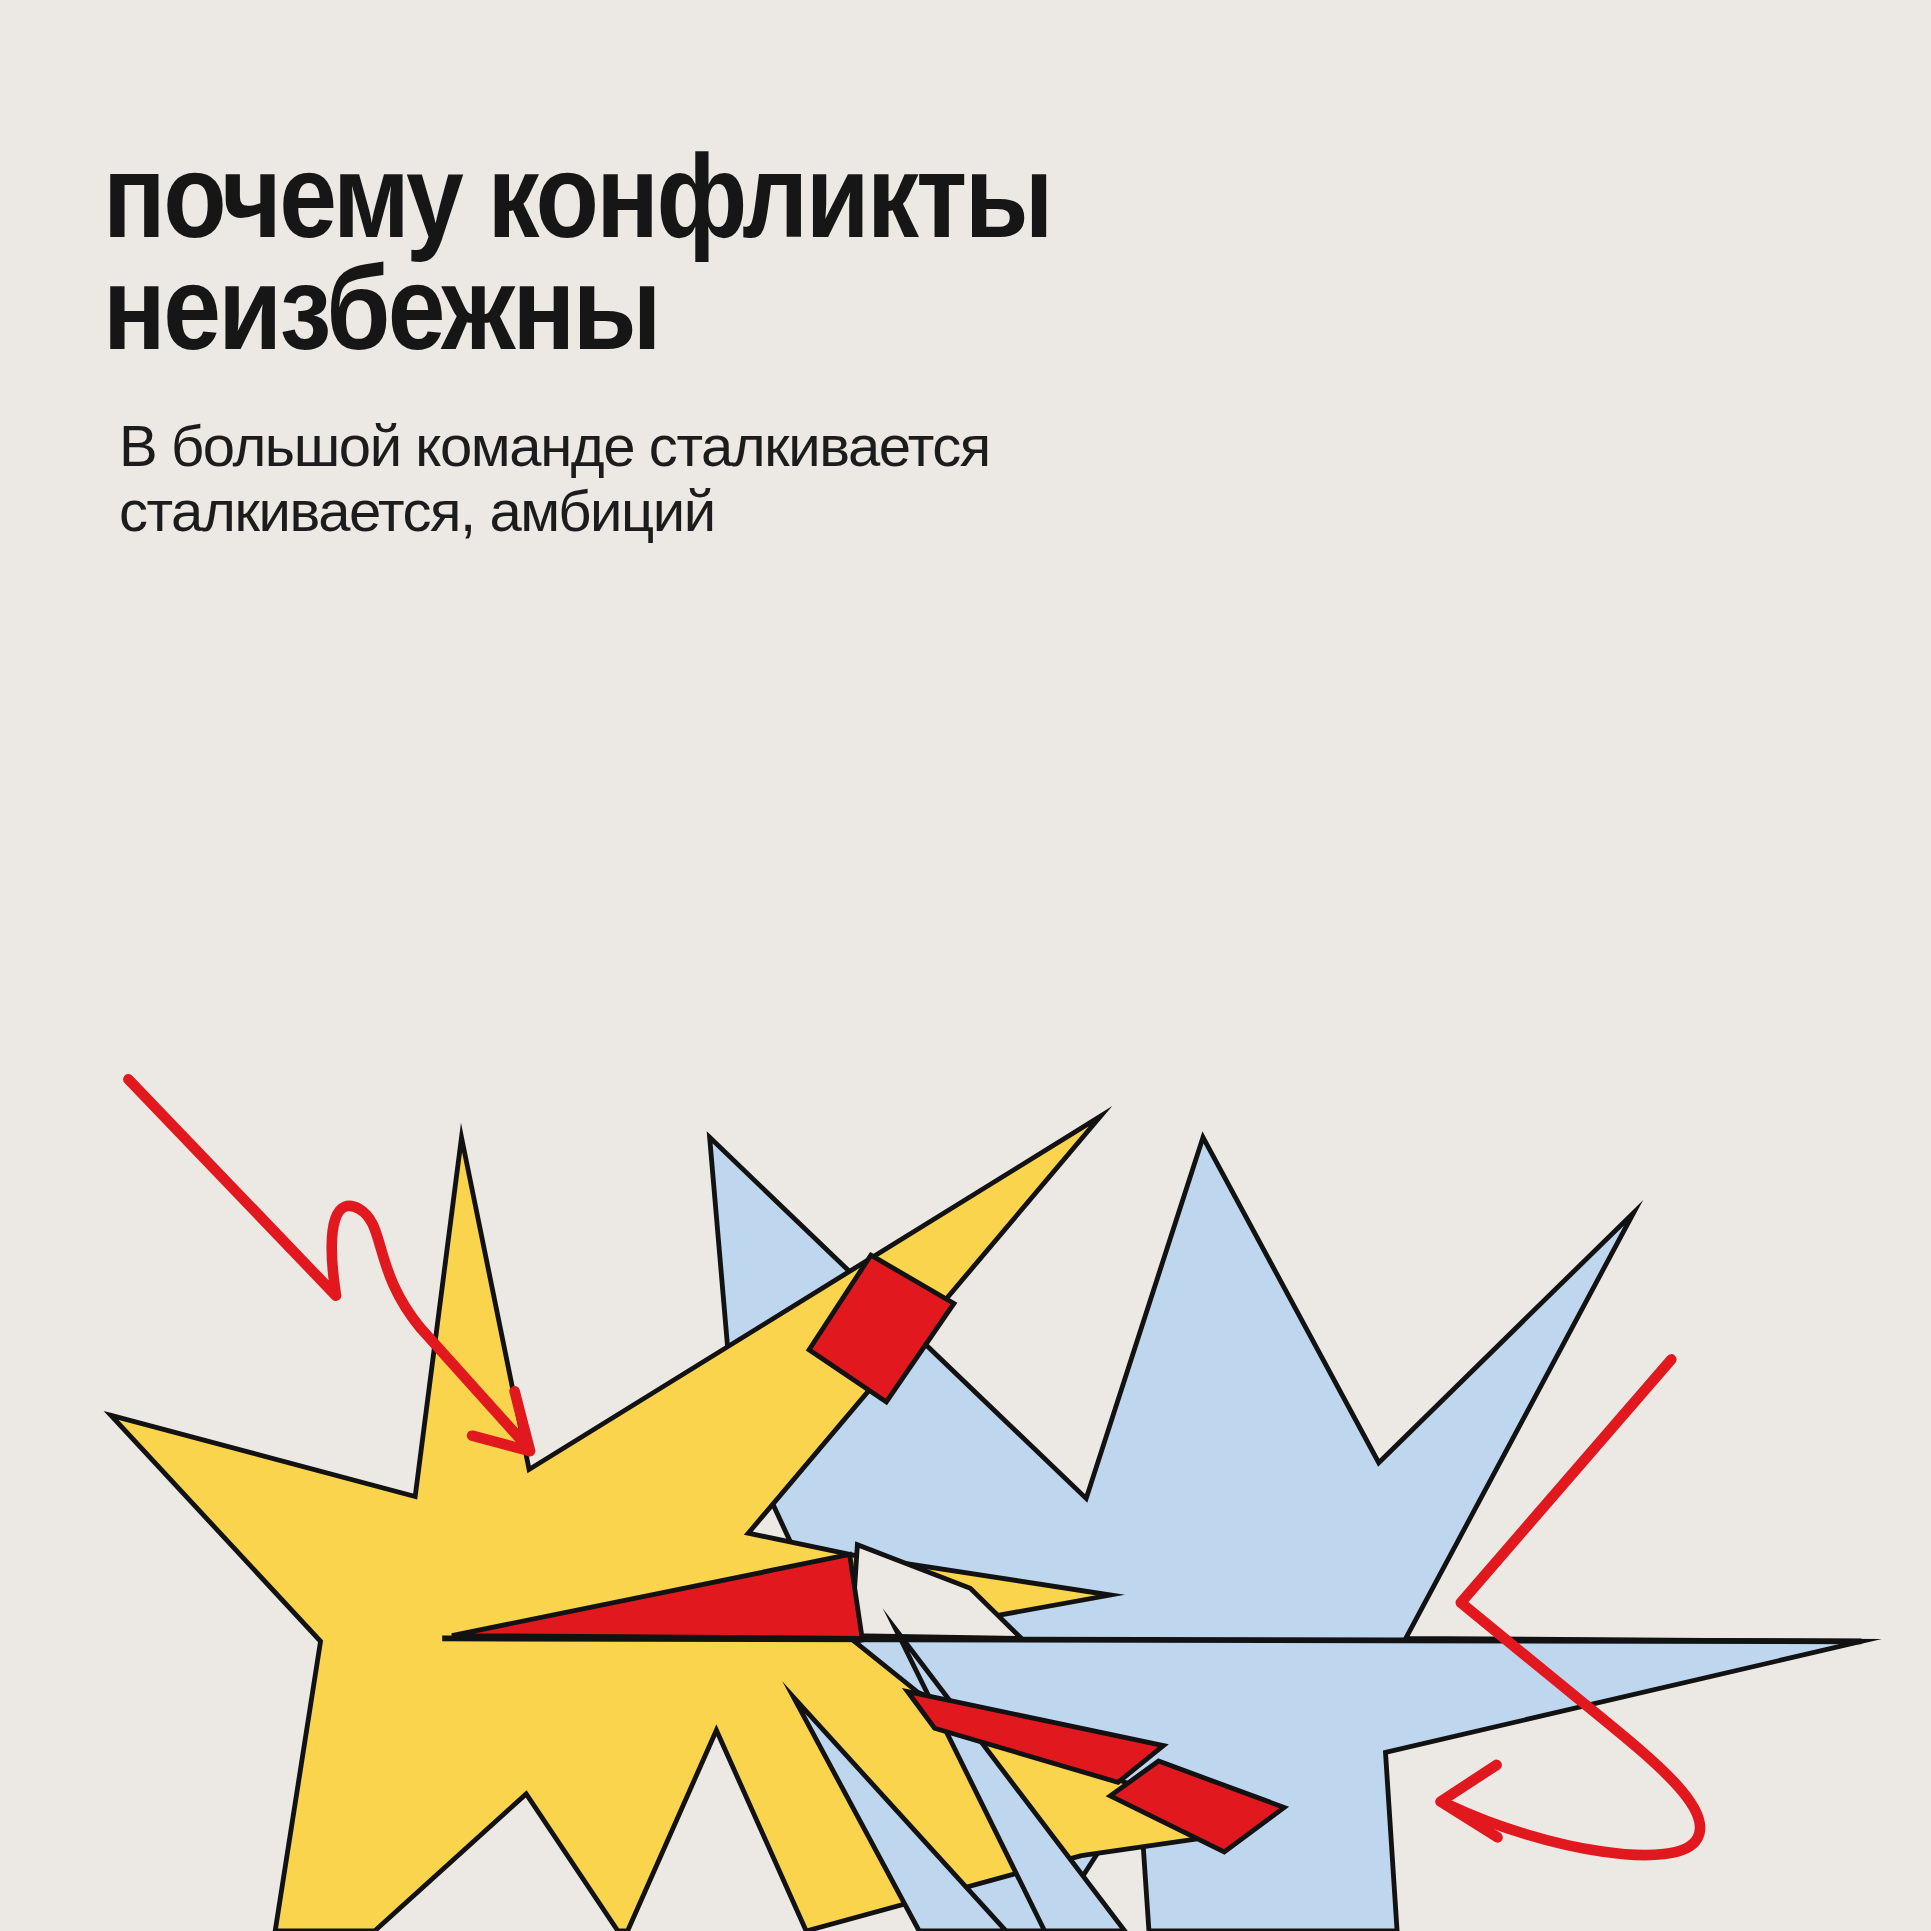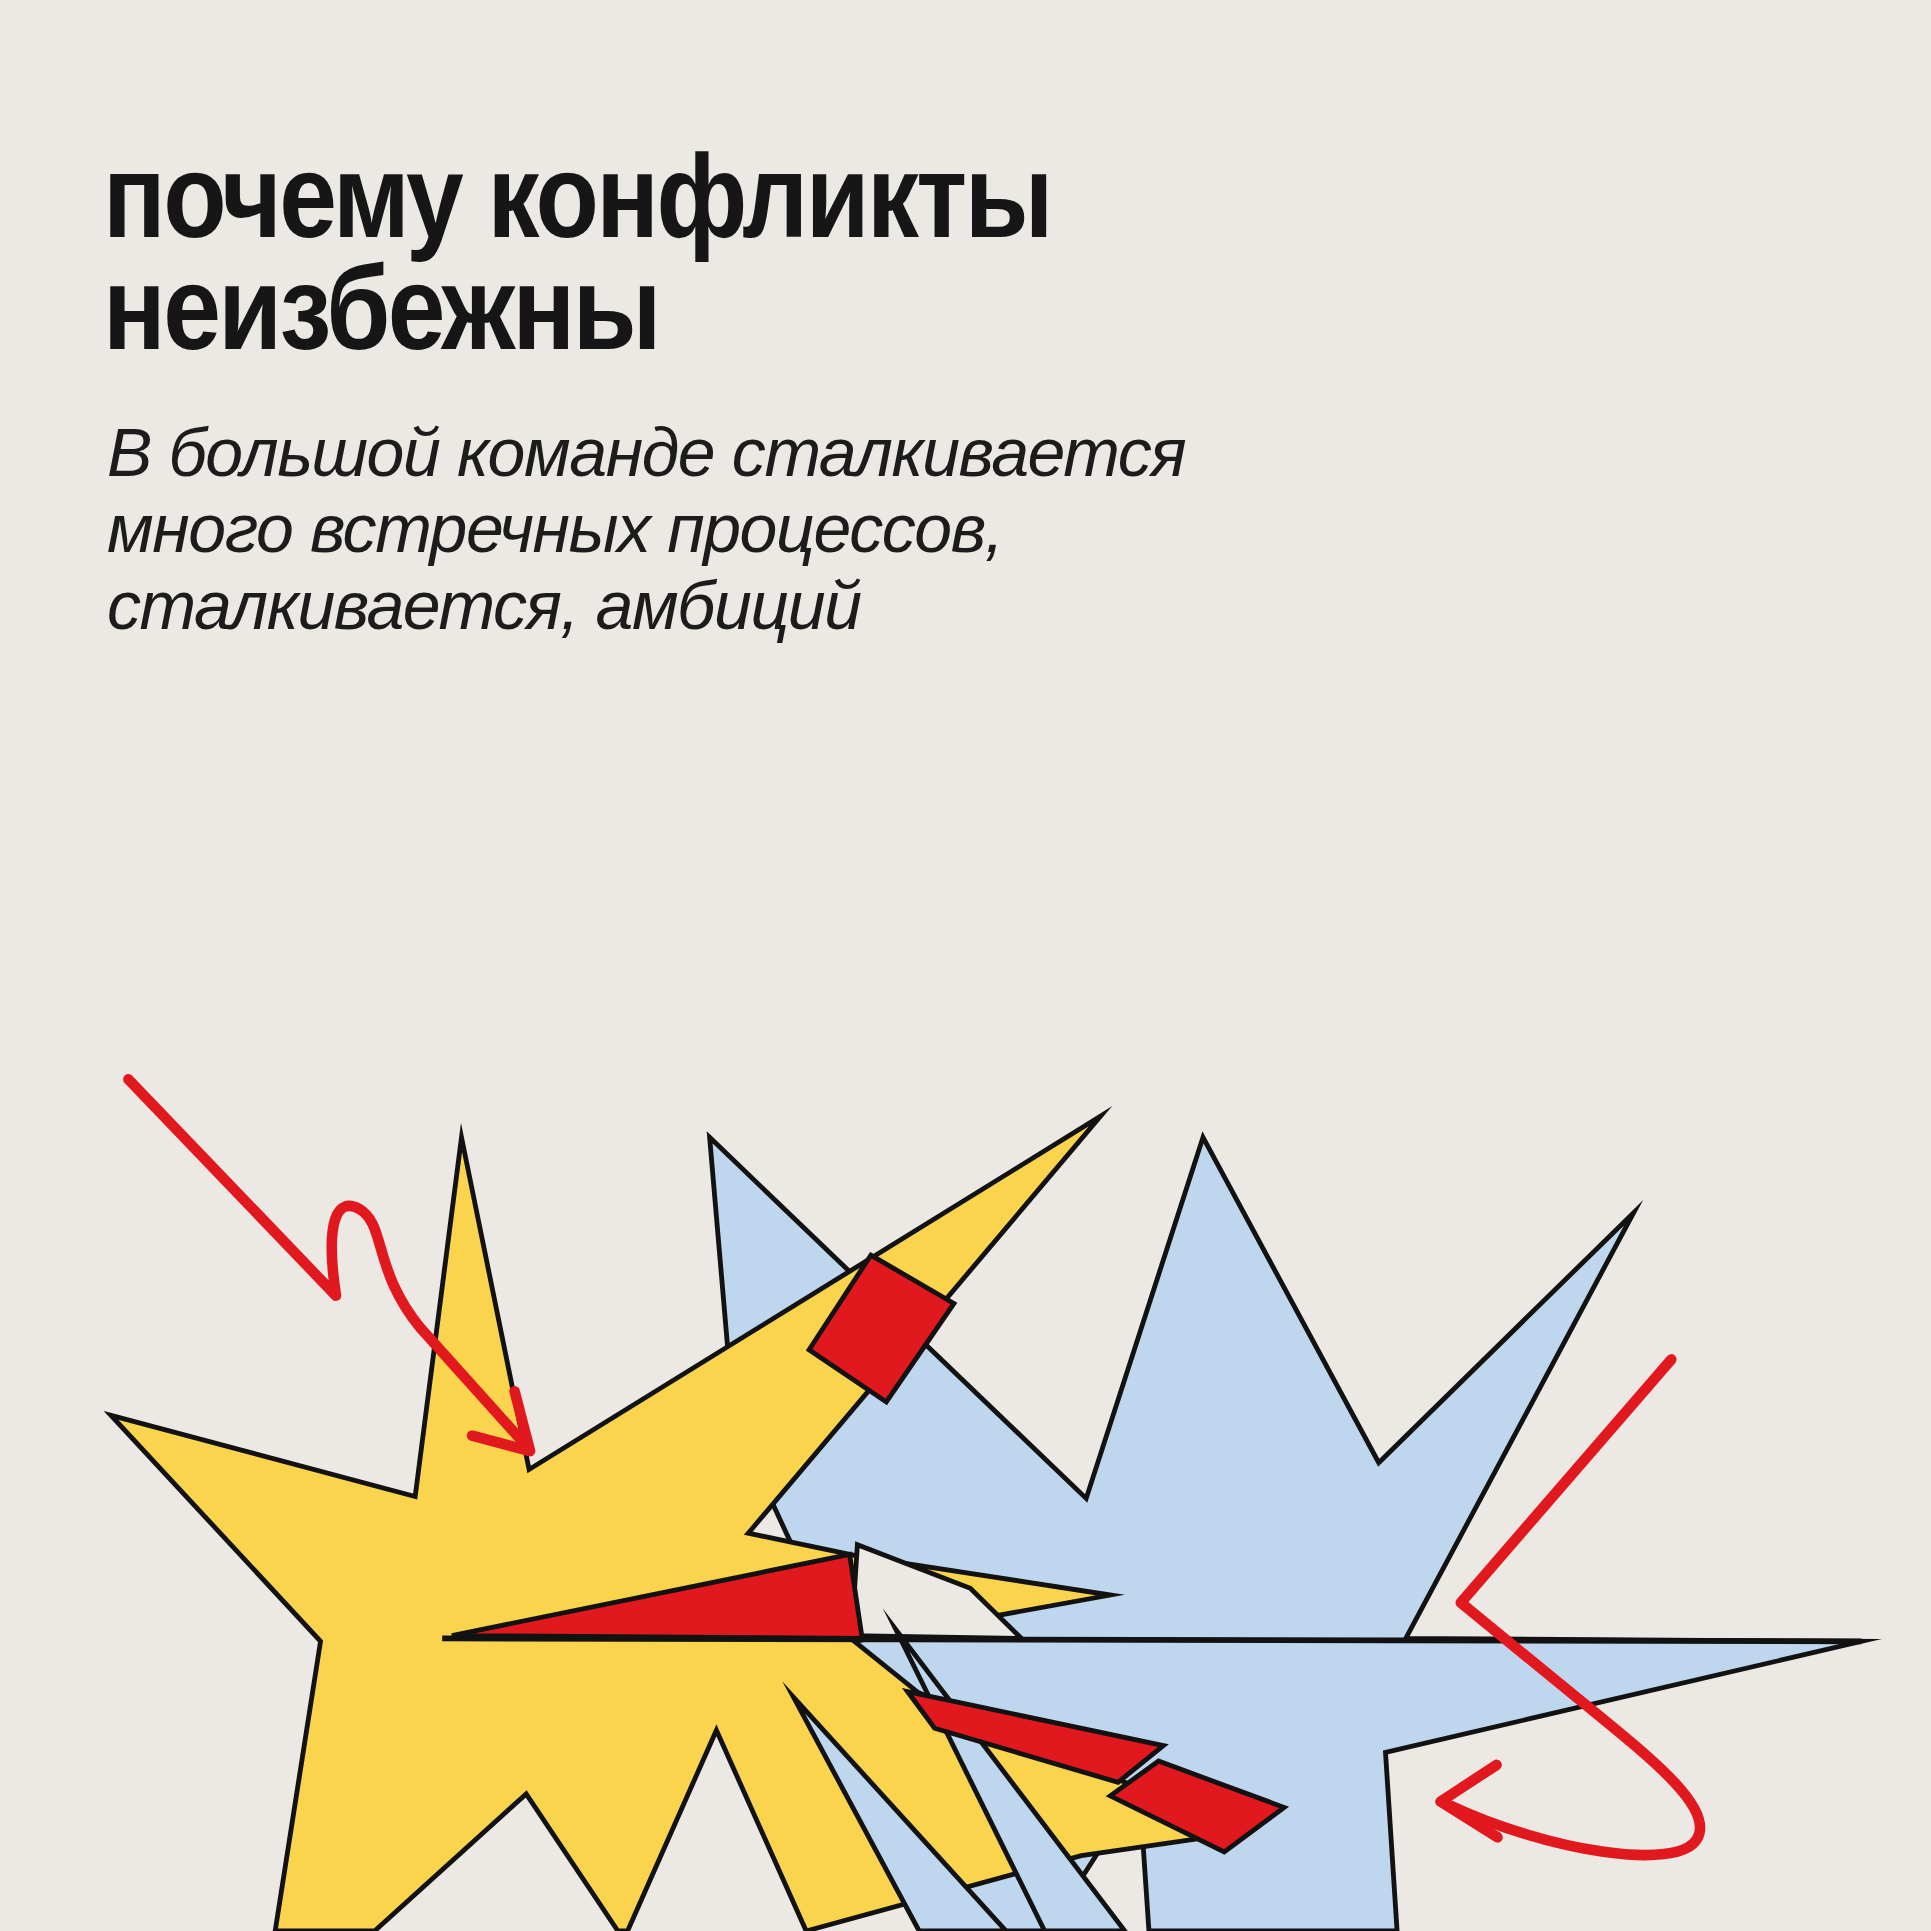--- a/index.html
+++ b/index.html
@@ -21,27 +21,26 @@
     font-size: 118px;
     font-weight: bold;
     line-height: 0.95;
     letter-spacing: -2.9px;
     transform: scaleX(0.88);
     transform-origin: left top;
     color: #161616;
   }
   h1.title span { display: block; }
   .para {
-    margin: 4px;
-    font-size: 68px;
+    margin: 16px;
+    font-size: 58px;
     line-height: 1.12;
     letter-spacing: -1.4px;
     font-weight: 400;
     color: #1c1c1c;
-    font-style: italic;
   }
   .para .line { display: block; }
   .para1 { margin-bottom: 230px; }
   .underlined {
     border-bottom: 6.8px solid #141414;
     padding-bottom: 3.9px;
   }
   .illustration {
     position: absolute;
     inset: 0;
@@ -83,18 +82,17 @@
 </div>
 
 <div class="slide-text">
   <h1 class="title">
     <span>почему конфликты</span>
     <span>неизбежны</span>
   </h1>
 
   <p class="para para1">
     <span class="line">В большой команде сталкивается</span>
-    <span class="line">много встречных процессов,</span>
     <span class="line">сталкивается, амбиций</span>
   </p>
 
 </div>
 
 
 </body></html>

